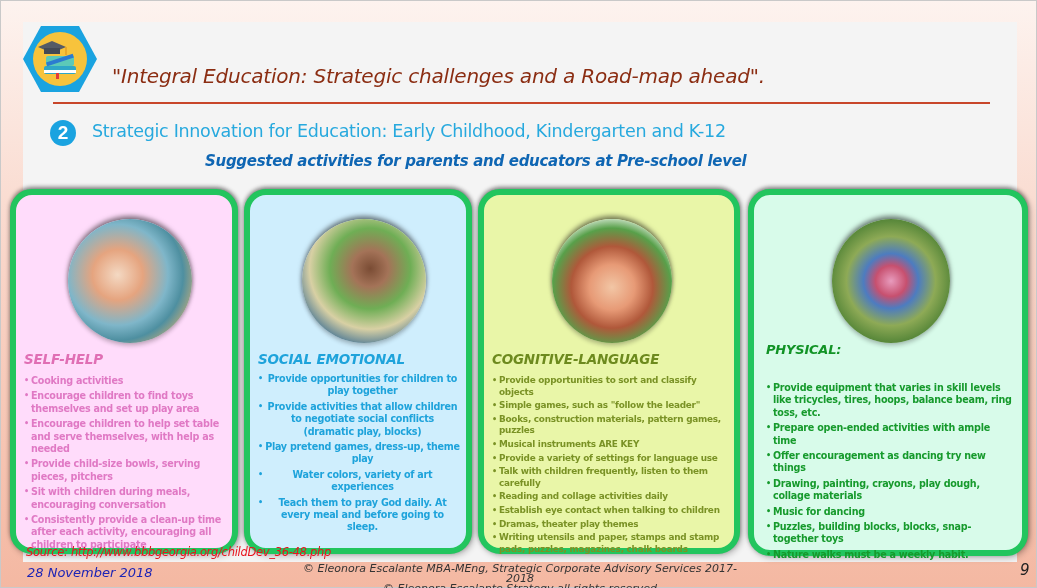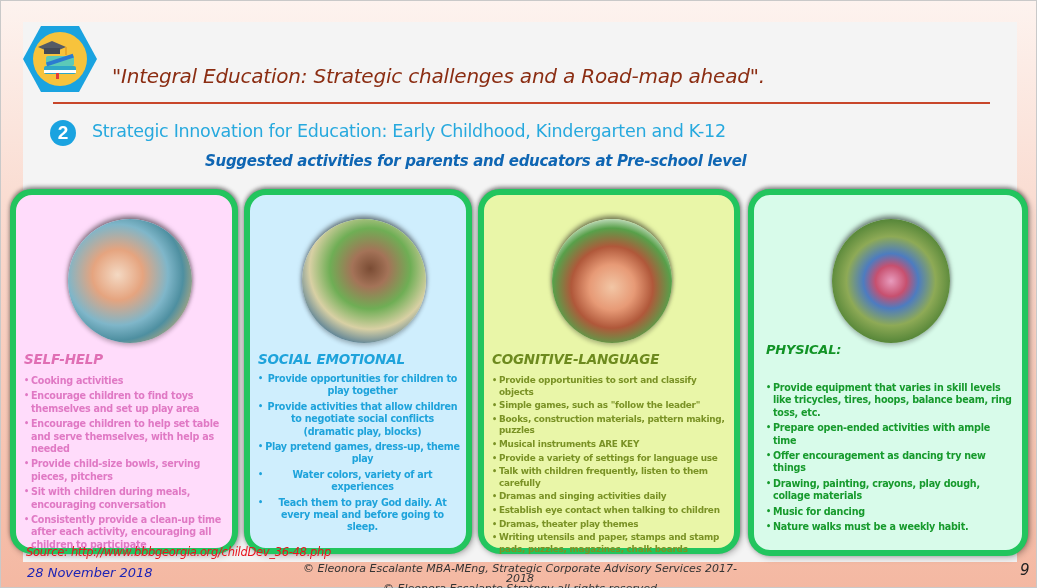--- a/index.html
+++ b/index.html
@@ -158,40 +158,41 @@
     <li>Teach them to pray God daily. At every meal and before going to sleep.</li>
   </ul>
 </div>
 
 <div class="card c3">
   <div class="photo"></div>
   <div class="card-title">COGNITIVE-LANGUAGE</div>
   <ul class="bullets">
     <li>Provide opportunities to sort and classify objects</li>
     <li>Simple games, such as "follow the leader"</li>
-    <li>Books, construction materials, pattern making, puzzles</li>
+    <li>Books, construction materials, pattern games, puzzles</li>
     <li>Musical instruments ARE KEY</li>
     <li>Provide a variety of settings for language use</li>
     <li>Talk with children frequently, listen to them carefully</li>
-    <li>Dramas and singing activities daily</li>
+    <li>Reading and collage activities daily</li>
     <li>Establish eye contact when talking to children</li>
     <li>Dramas, theater play themes</li>
     <li>Writing utensils and paper, stamps and stamp pads, puzzles, magazines, chalk boards</li>
   </ul>
 </div>
 
 <div class="card c4">
   <div class="photo"></div>
   <div class="card-title">PHYSICAL:</div>
   <ul class="bullets">
     <li>Provide equipment that varies in skill levels like tricycles, tires, hoops, balance beam, ring toss, etc.</li>
     <li>Prepare open-ended activities with ample time</li>
     <li>Offer encouragement as dancing try new things</li>
     <li>Drawing, painting, crayons, play dough, collage materials</li>
     <li>Music for dancing</li>
+    <li>Puzzles, building blocks, blocks, snap-together toys</li>
     <li>Nature walks must be a weekly habit.</li>
   </ul>
 </div>
 
 <div class="source">Source: http://www.bbbgeorgia.org/childDev_36-48.php</div>
 <div class="date">28 November 2018</div>
 <div class="copyright">
   <div>© Eleonora Escalante MBA-MEng, Strategic Corporate Advisory Services 2017-2018</div>
   <div>© Eleonora Escalante Strategy-all rights reserved</div>
 </div>

